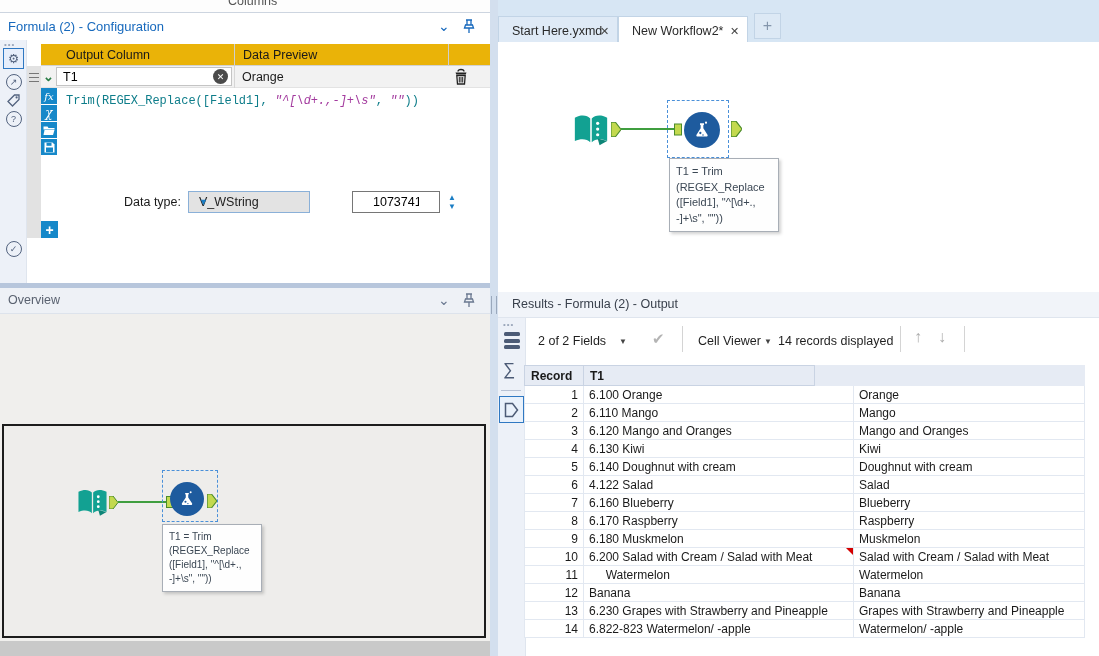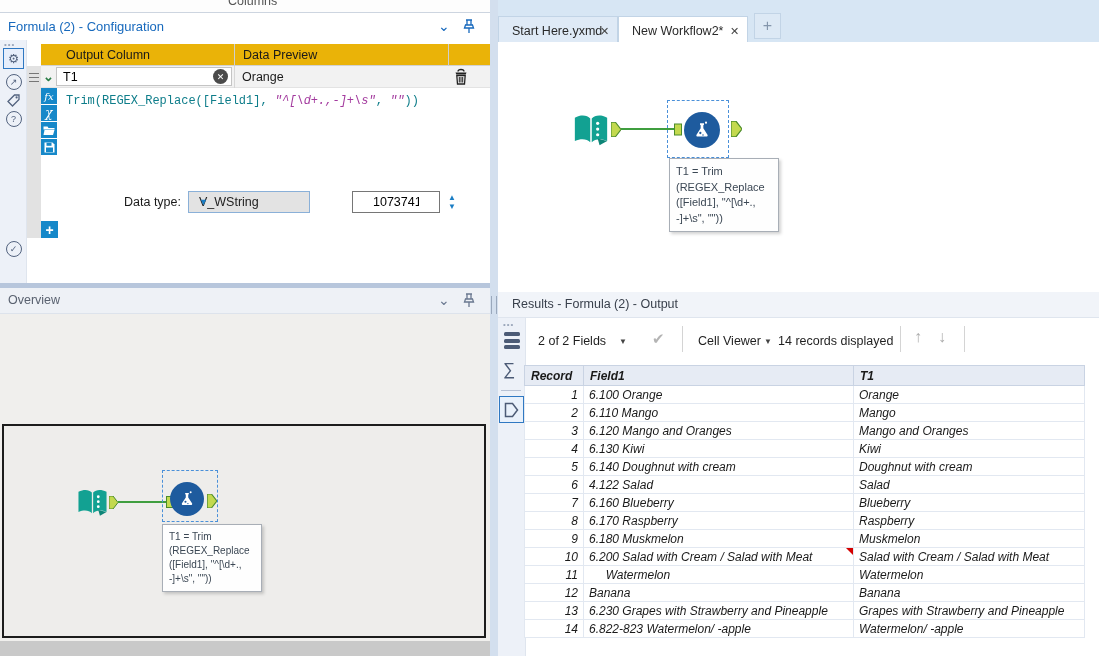--- a/index.html
+++ b/index.html
@@ -105,21 +105,21 @@
   #data-view-btn { position:absolute; left:1px; top:78px; width:25px; height:27px; border:1px solid #2f78c2; background:#e9f1fb; display:flex; align-items:center; justify-content:center; cursor:pointer; }
 
   #res-toolbar { position:absolute; left:28px; top:0; width:573px; height:45px; background:#fff; }
   .tb-text { position:absolute; top:16px; color:#1f1f1f; white-space:nowrap; cursor:pointer; }
   .tb-static { cursor:default; }
   .tb-caret { position:absolute; top:19px; font-size:8px; color:#444; cursor:pointer; }
   .tb-sep { position:absolute; top:8px; width:1px; height:26px; background:#d4d4d4; }
   .tb-check { position:absolute; left:126px; top:12px; color:#b4b4b4; font-size:15px; }
   .tb-arrow { position:absolute; top:10px; color:#adadad; font-size:16px; cursor:pointer; }
 
-  #res-table { position:absolute; left:26px; top:47px; width:561px;font-style:italic; }
+  #res-table { position:absolute; left:26px; top:47px; width:561px; }
   #res-thead { display:flex; height:21px; background:#e6ebf4; font-weight:bold; }
   #res-thead .hcell { border-right:1px solid #c9d3e3; border-bottom:1px solid #c9d3e3; border-top:1px solid #c9d3e3; padding:3px 0 0 6px; cursor:pointer; }
   .res-row { display:flex; height:18px; background:#fff; }
   .cell { border-right:1px solid #e2e8f1; border-bottom:1px solid #e2e8f1; padding:2px 5px 0 5px; font-size:12px; color:#1a1a1a; white-space:pre; overflow:hidden; position:relative; }
   .c-rec { width:60px; text-align:right; border-left:1px solid #e2e8f1; }
   .hcell.c-rec { text-align:left; border-left:1px solid #c9d3e3; }
   .c-f1 { width:270px; }
   .c-t1 { width:231px; }
   .cell-flag { position:absolute; right:0; top:0; width:0; height:0; border-top:7px solid #d40000; border-left:7px solid transparent; }
 
@@ -370,21 +370,20 @@
       <span class="tb-text tb-static" style="left:252px;">14 records displayed</span>
       <div class="tb-sep" style="left:374px;"></div>
       <span class="tb-arrow" style="left:388px;">↑</span>
       <span class="tb-arrow" style="left:412px;">↓</span>
       <div class="tb-sep" style="left:438px;"></div>
     </div>
 
     <div id="res-table">
       <div id="res-thead">
         <div class="hcell cell c-rec">Record</div>
-        <div class="hcell cell c-f1">Field1</div>
         <div class="hcell cell c-t1">T1</div>
       </div>
       <div id="res-tbody">
           <div class="res-row">
             <div class="cell c-rec">1</div>
             <div class="cell c-f1">6.100 Orange</div>
             <div class="cell c-t1">Orange</div>
           </div>
           <div class="res-row">
             <div class="cell c-rec">2</div>

